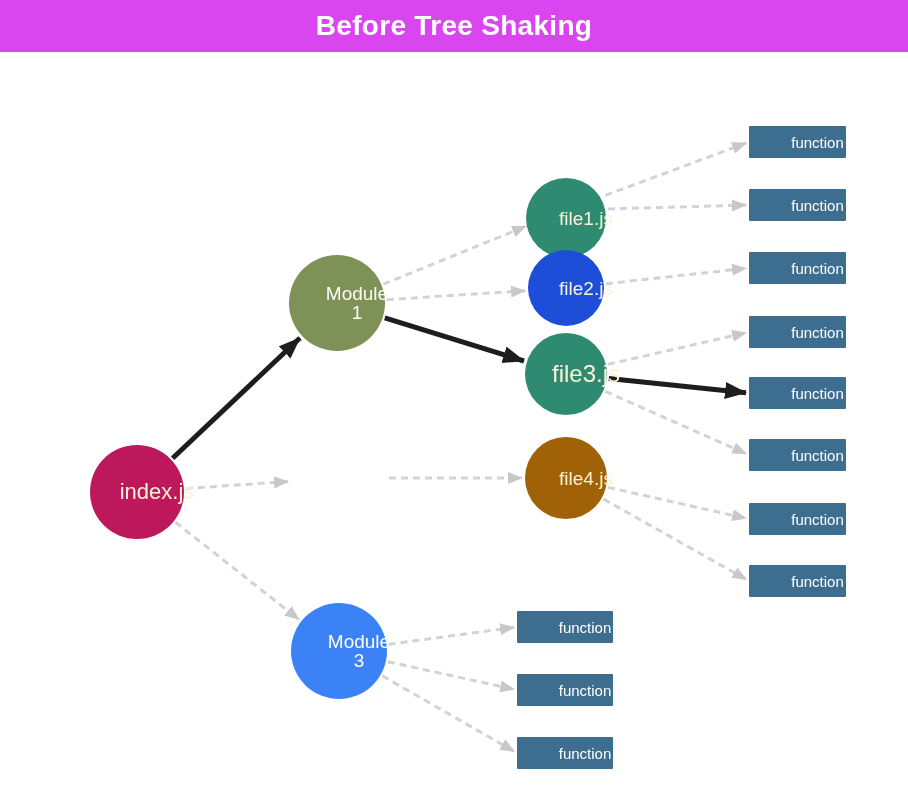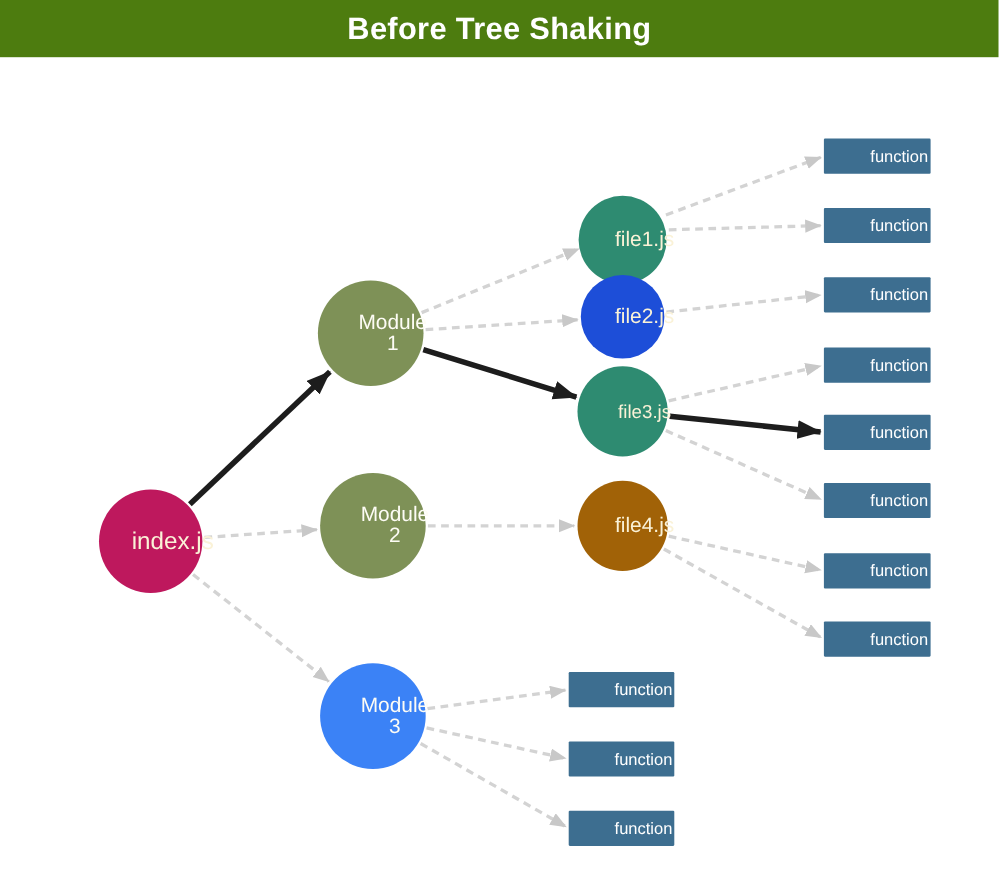--- a/index.html
+++ b/index.html
@@ -12,21 +12,21 @@
   .node{position:absolute;display:flex;align-items:center;justify-content:center;box-sizing:border-box;text-align:center;line-height:1;padding-left:40px;}
   .node.circle{border-radius:50%;}
   .node.box{border-radius:1px;}
   .edge.dashed{stroke-width:3;stroke-dasharray:7 5;fill:none;}
   .edge.solid{stroke-width:5;fill:none;}
 </style>
 </head>
 <body>
 
 <div class="stage" style="background: rgb(255, 255, 255);">
-  <div class="header" style="background: #4d7c0f; color: rgb(255, 255, 255);">
+  <div class="header" style="background: #d946ef; color: rgb(255, 255, 255);">
     <h1>Before Tree Shaking</h1>
   </div>
 
   <svg id="edges" width="908" height="795">
     <defs>
       <marker id="arrow-gray" markerUnits="userSpaceOnUse" markerWidth="16" markerHeight="13" refX="14" refY="6" orient="auto">
         <path id="ah-gray" d="M0,0 L15,6 L0,12 Z" fill="#C8C8C8"></path>
       </marker>
       <marker id="arrow-black" markerUnits="userSpaceOnUse" markerWidth="23" markerHeight="18" refX="21" refY="8.5" orient="auto">
         <path id="ah-black" d="M0,0 L22,8.5 L0,17 Z" fill="#1D1D1D"></path>
@@ -48,25 +48,24 @@
       <line x1="607.9" y1="364.4" x2="746.1" y2="332.7" class="edge dashed" stroke="#D3D3D3" marker-end="url(#arrow-gray)"></line>
       <line x1="608.8" y1="378.4" x2="746.0" y2="392.7" class="edge solid" stroke="#1D1D1D" marker-end="url(#arrow-black)"></line>
       <line x1="605.3" y1="391.4" x2="746.3" y2="453.8" class="edge dashed" stroke="#D3D3D3" marker-end="url(#arrow-gray)"></line>
       <line x1="608.0" y1="487.4" x2="746.1" y2="518.3" class="edge dashed" stroke="#D3D3D3" marker-end="url(#arrow-gray)"></line>
       <line x1="603.5" y1="499.1" x2="746.4" y2="579.5" class="edge dashed" stroke="#D3D3D3" marker-end="url(#arrow-gray)"></line>
     </svg>
 
   <div id="nodes">
       <div class="node circle" style="background: #be185d; color: rgb(250, 242, 215); font-size: 22px; left: 90px; top: 445px; height: 94px; width: 94px;">index.js</div>
       <div class="node circle" style="background: rgb(126, 145, 87); color: rgb(253, 252, 245); font-size: 19px; left: 289px; top: 255px; height: 96px; width: 96px;">Module 1</div>
-      <div class="node circle" style="background: rgb(126, 145, 87); color: rgb(253, 252, 245); font-size: 19px; left: 291px; top: 430px; height: 96px; width: 96px;">Module 2</div>
       <div class="node circle" style="background: #3b82f6; color: rgb(253, 252, 245); font-size: 19px; left: 291px; top: 603px; height: 96px; width: 96px;">Module 3</div>
       <div class="node circle" style="background: rgb(46, 139, 113); color: rgb(250, 242, 215); font-size: 19px; left: 526px; top: 178px; height: 80px; width: 80px;">file1.js</div>
       <div class="node circle" style="background: #1d4ed8; color: rgb(250, 242, 215); font-size: 19px; left: 528px; top: 250px; height: 76px; width: 76px;">file2.js</div>
-      <div class="node circle" style="background: rgb(46, 139, 113); color: rgb(250, 242, 215); font-size: 17px; left: 525px; top: 333px; height: 82px; width: 82px;">file3.js</div>
+      <div class="node circle" style="background: rgb(46, 139, 113); color: rgb(250, 242, 215); font-size: 24px; left: 525px; top: 333px; height: 82px; width: 82px;">file3.js</div>
       <div class="node circle" style="background: #a16207; color: rgb(250, 242, 215); font-size: 19px; left: 525px; top: 437px; height: 82px; width: 82px;">file4.js</div>
       <div class="node box" style="background: rgb(61, 110, 144); color: rgb(255, 255, 255); font-size: 15px; left: 749px; top: 126px; width: 97px; height: 32px;">function</div>
       <div class="node box" style="background: rgb(61, 110, 144); color: rgb(255, 255, 255); font-size: 15px; left: 749px; top: 189px; width: 97px; height: 32px;">function</div>
       <div class="node box" style="background: rgb(61, 110, 144); color: rgb(255, 255, 255); font-size: 15px; left: 749px; top: 252px; width: 97px; height: 32px;">function</div>
       <div class="node box" style="background: rgb(61, 110, 144); color: rgb(255, 255, 255); font-size: 15px; left: 749px; top: 316px; width: 97px; height: 32px;">function</div>
       <div class="node box" style="background: rgb(61, 110, 144); color: rgb(255, 255, 255); font-size: 15px; left: 749px; top: 377px; width: 97px; height: 32px;">function</div>
       <div class="node box" style="background: rgb(61, 110, 144); color: rgb(255, 255, 255); font-size: 15px; left: 749px; top: 439px; width: 97px; height: 32px;">function</div>
       <div class="node box" style="background: rgb(61, 110, 144); color: rgb(255, 255, 255); font-size: 15px; left: 749px; top: 503px; width: 97px; height: 32px;">function</div>
       <div class="node box" style="background: rgb(61, 110, 144); color: rgb(255, 255, 255); font-size: 15px; left: 749px; top: 565px; width: 97px; height: 32px;">function</div>
       <div class="node box" style="background: rgb(61, 110, 144); color: rgb(255, 255, 255); font-size: 15px; left: 517px; top: 611px; width: 96px; height: 32px;">function</div>

